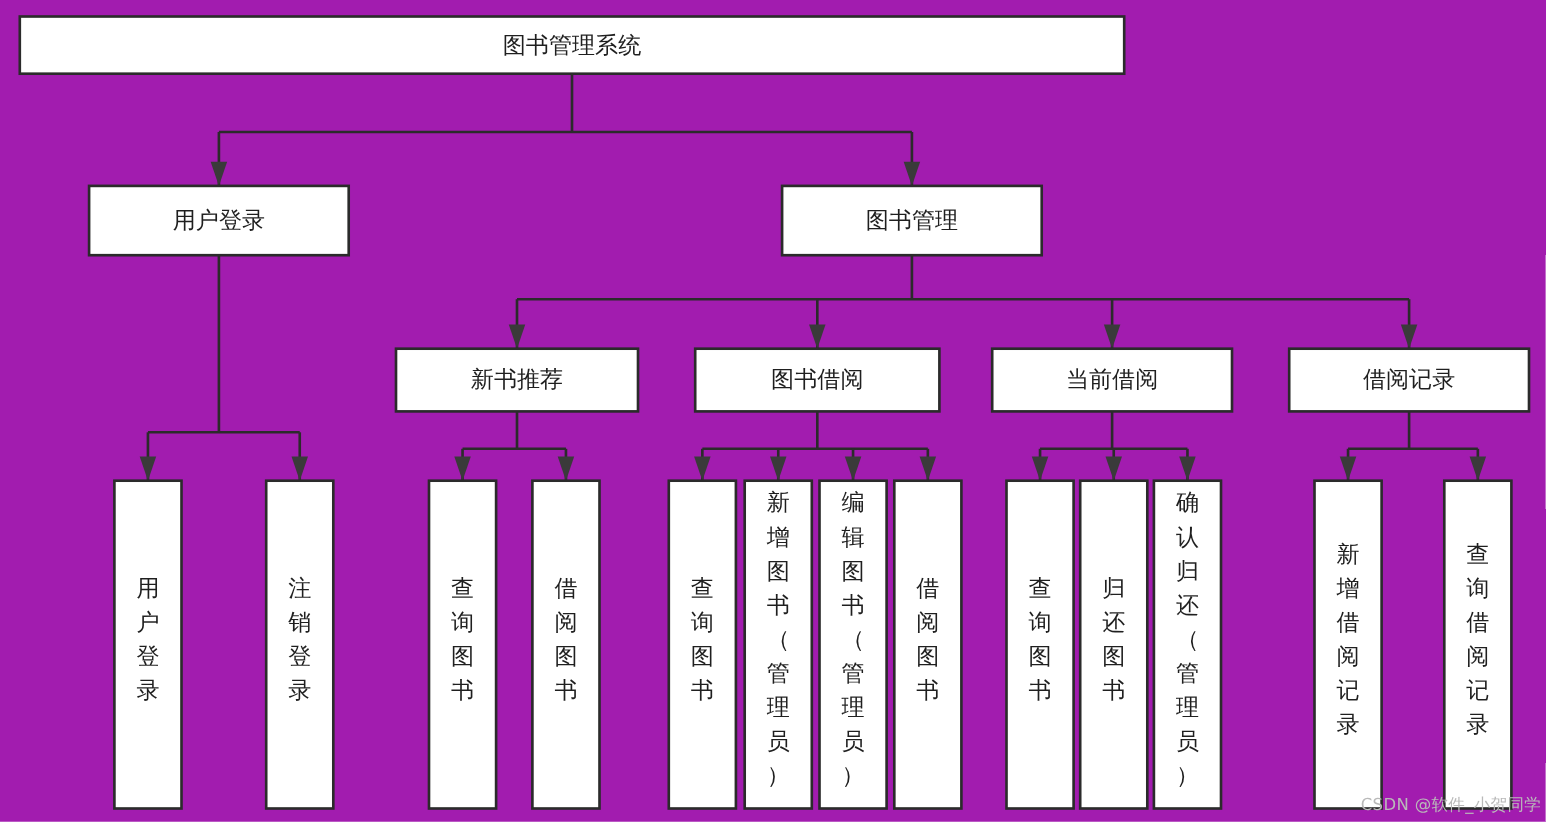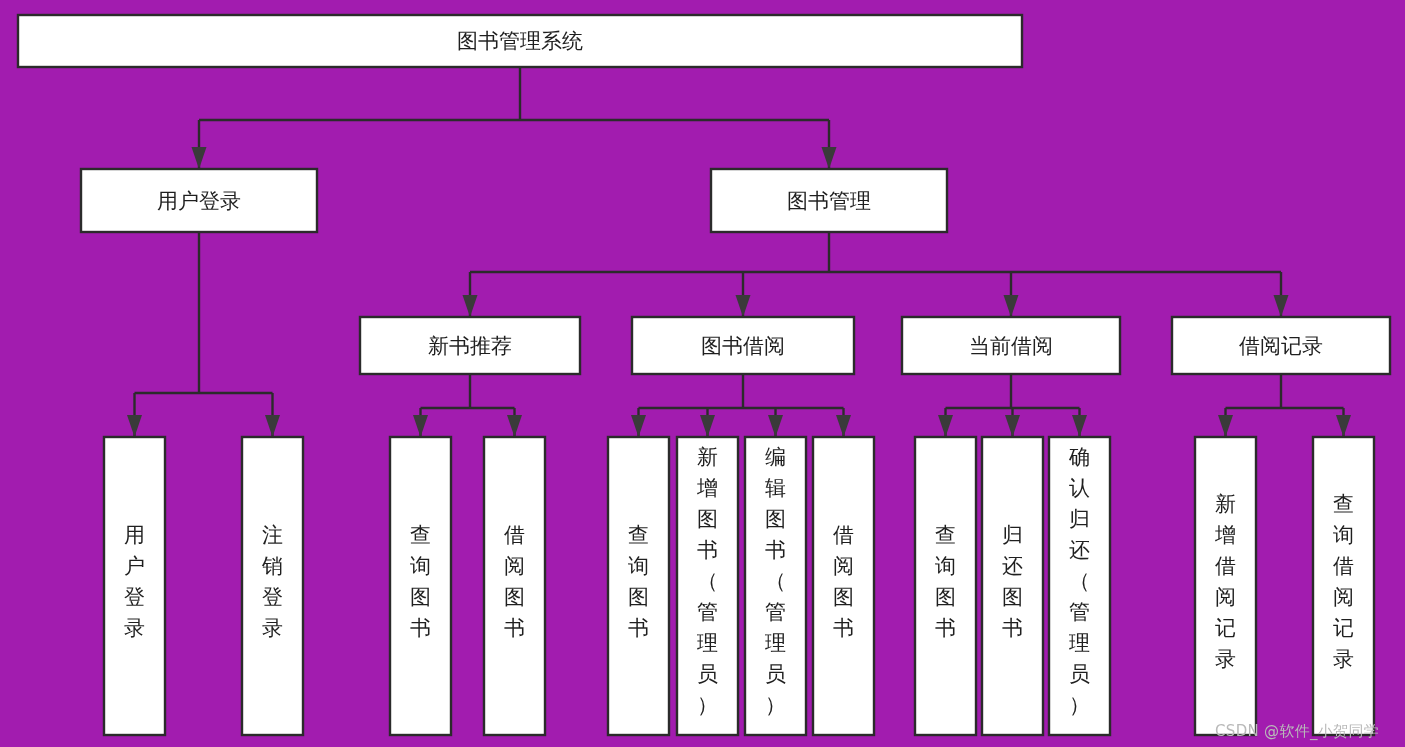--- a/index.html
+++ b/index.html
@@ -51,21 +51,21 @@
     dominant-baseline: middle;
   }
   .node-label-vertical {
     fill: #1f1f1f;
     font-family: "DejaVu Sans", "Liberation Sans", sans-serif;
     font-size: 21px;
     text-anchor: middle;
   }
   .watermark-text {
     position: absolute;
-    right: 26px;
+    right: 4px;
     bottom: 6px;
     font-family: "DejaVu Sans", "Liberation Sans", sans-serif;
     font-size: 15px;
     color: #b9b9b9;
     white-space: nowrap;
     letter-spacing: 0.3px;
     user-select: none;
   }
 </style>
 </head>

